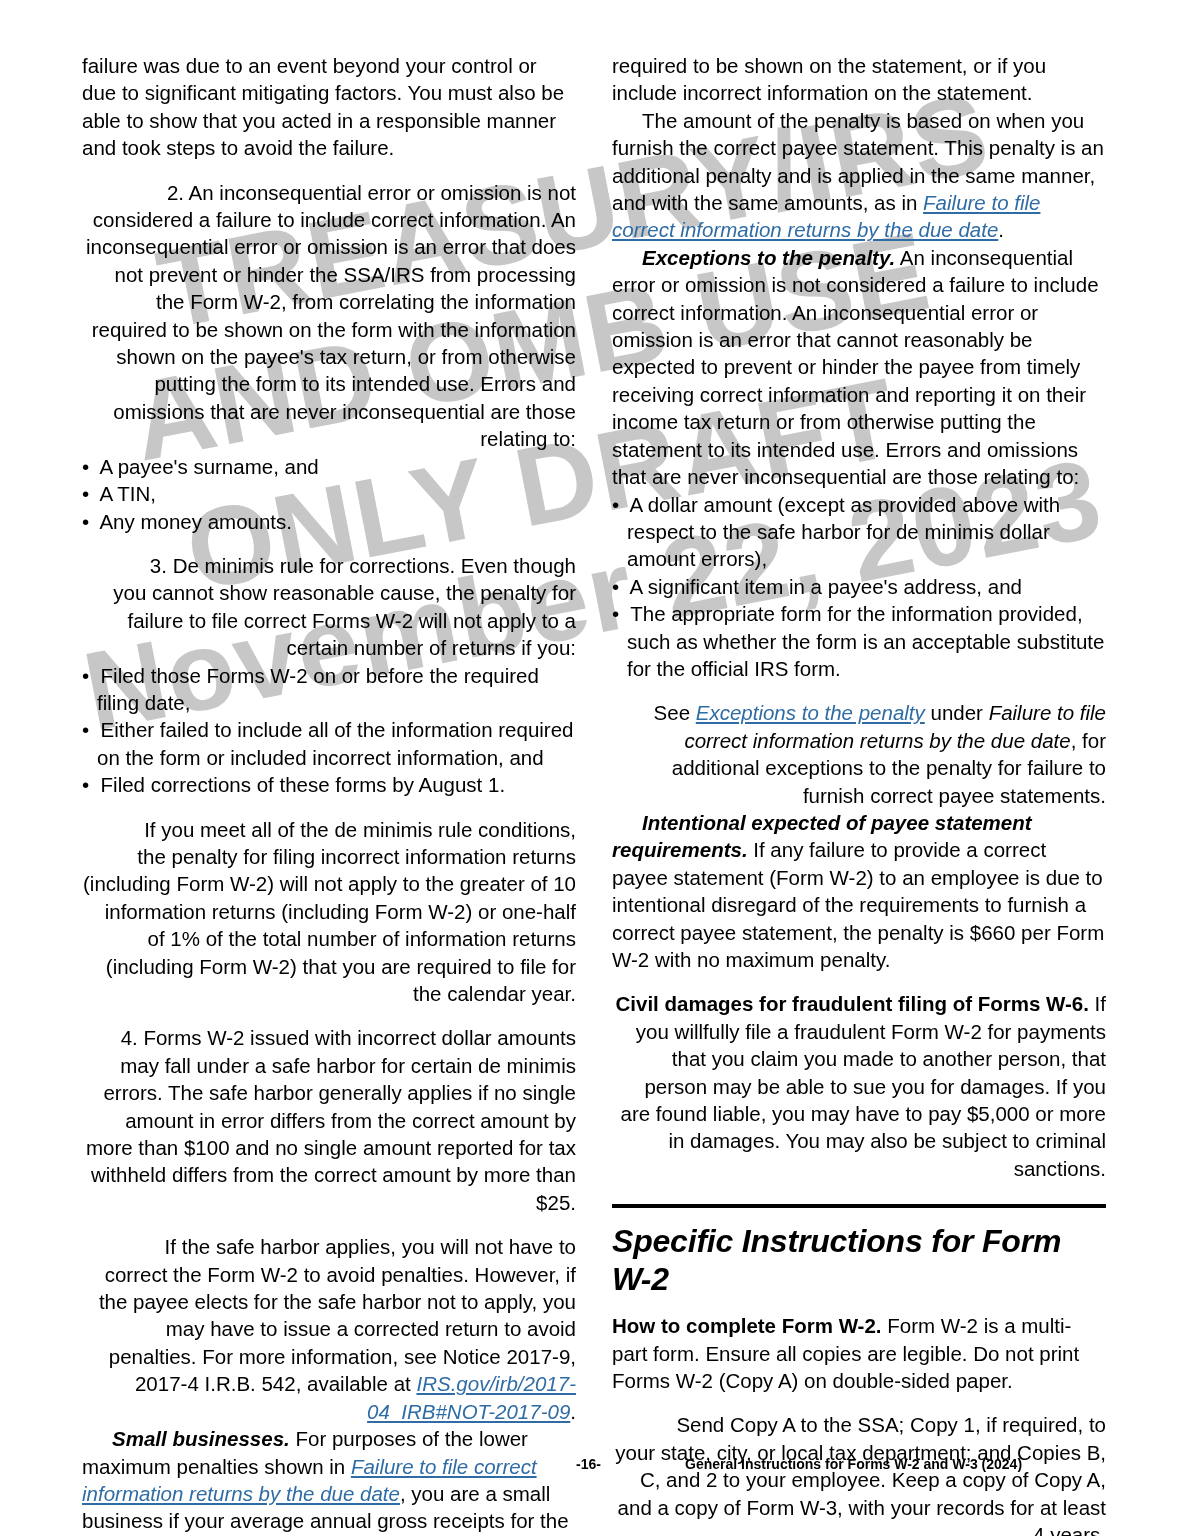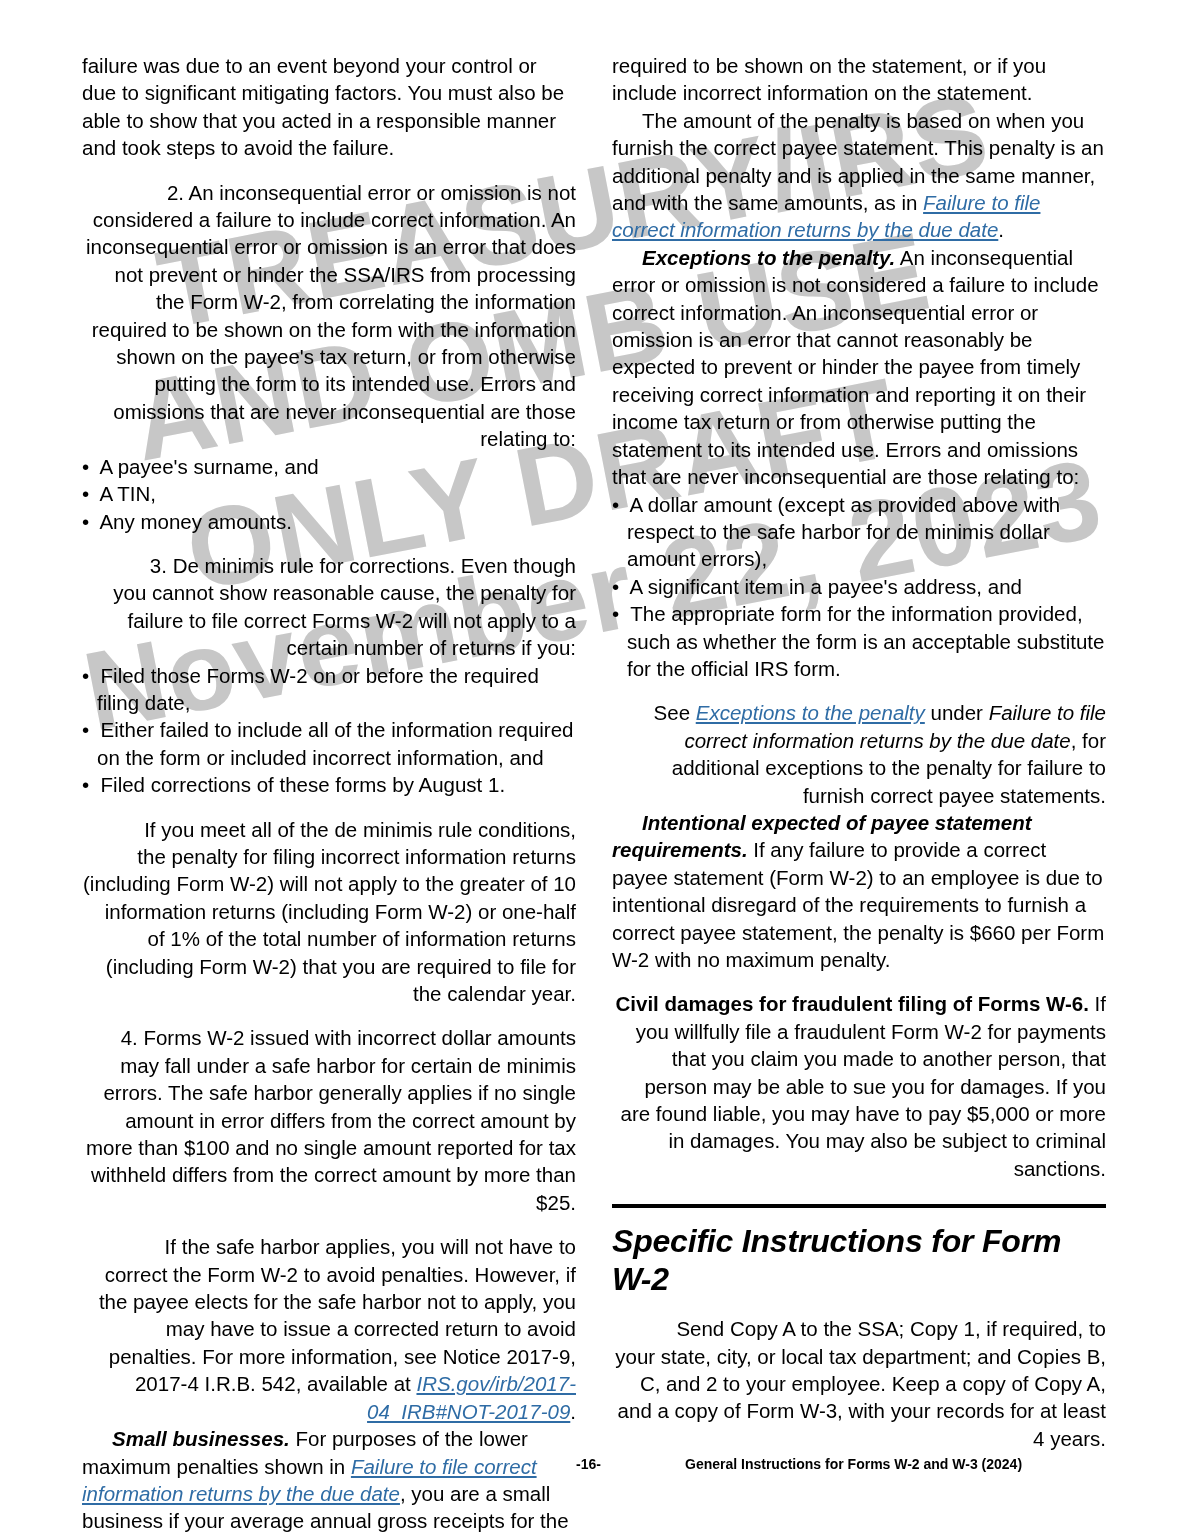--- a/index.html
+++ b/index.html
@@ -184,20 +184,21 @@
       <p class="indent gap"><span>See </span><a class="doclink" href="#">Exceptions to the penalty</a><span> under </span><span class="ital">Failure to file correct information returns by the due date</span><span>, for additional exceptions to the penalty for failure to furnish correct payee statements.</span></p>
 
       <p class="indent"><span class="run-head">Intentional expected of payee statement requirements.</span><span>  If any failure to provide a correct payee statement (Form W-2) to an employee is due to intentional disregard of the requirements to furnish a correct payee statement, the penalty is $660 per Form W-2 with no maximum penalty.</span></p>
 
       <p class="gap"><span class="run-head-up">Civil damages for fraudulent filing of Forms W-6.</span><span>  If you willfully file a fraudulent Form W-2 for payments that you claim you made to another person, that person may be able to sue you for damages. If you are found liable, you may have to pay $5,000 or more in damages. You may also be subject to criminal sanctions.</span></p>
 
       <div class="sec-rule"></div>
 
       <h2 class="sec-title">Specific Instructions for Form W-2</h2>
 
+      <p><span class="run-head-up">How to complete Form W-2.</span><span>  Form W-2 is a multi-part form. Ensure all copies are legible. Do not print Forms W-2 (Copy A) on double-sided paper.</span></p>
 
       <p class="indent gap">Send Copy A to the SSA; Copy 1, if required, to your state, city, or local tax department; and Copies B, C, and 2 to your employee. Keep a copy of Copy A, and a copy of Form W-3, with your records for at least 4 years.</p>
 
     </div>
   </div>
 
   <div id="footer">
     <span class="page-no">-16-</span>
     <span class="doc-title">General Instructions for Forms W-2 and W-3 (2024)</span>
   </div>

